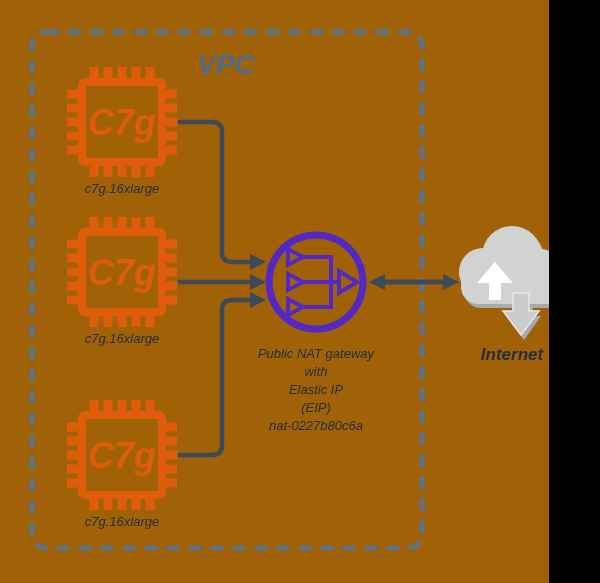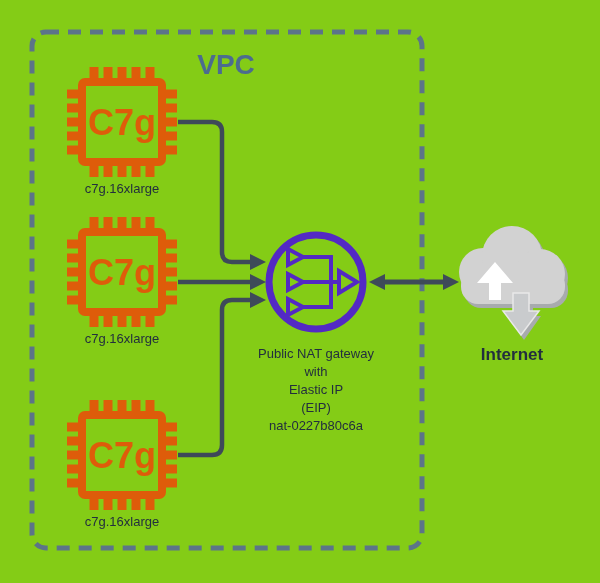--- a/index.html
+++ b/index.html
@@ -2,25 +2,26 @@
 <html><head>
 <meta charset="utf-8">
 <style>
   html, body {
     margin: 0;
     padding: 0;
     background: #000000;
   }
   .canvas {
     position: relative;
-    width: 600px;
+    width: 549px;
     height: 583px;
-    background: #84cc16;
+    background: #a16207;
     overflow: hidden;
     font-family: "Liberation Sans", sans-serif;
+    font-style: italic;
   }
   svg text {
     font-family: "Liberation Sans", sans-serif;
   }
   .vpc-title {
     font-weight: bold;
     font-size: 28px;
   }
   .chip-text {
     font-weight: bold;

